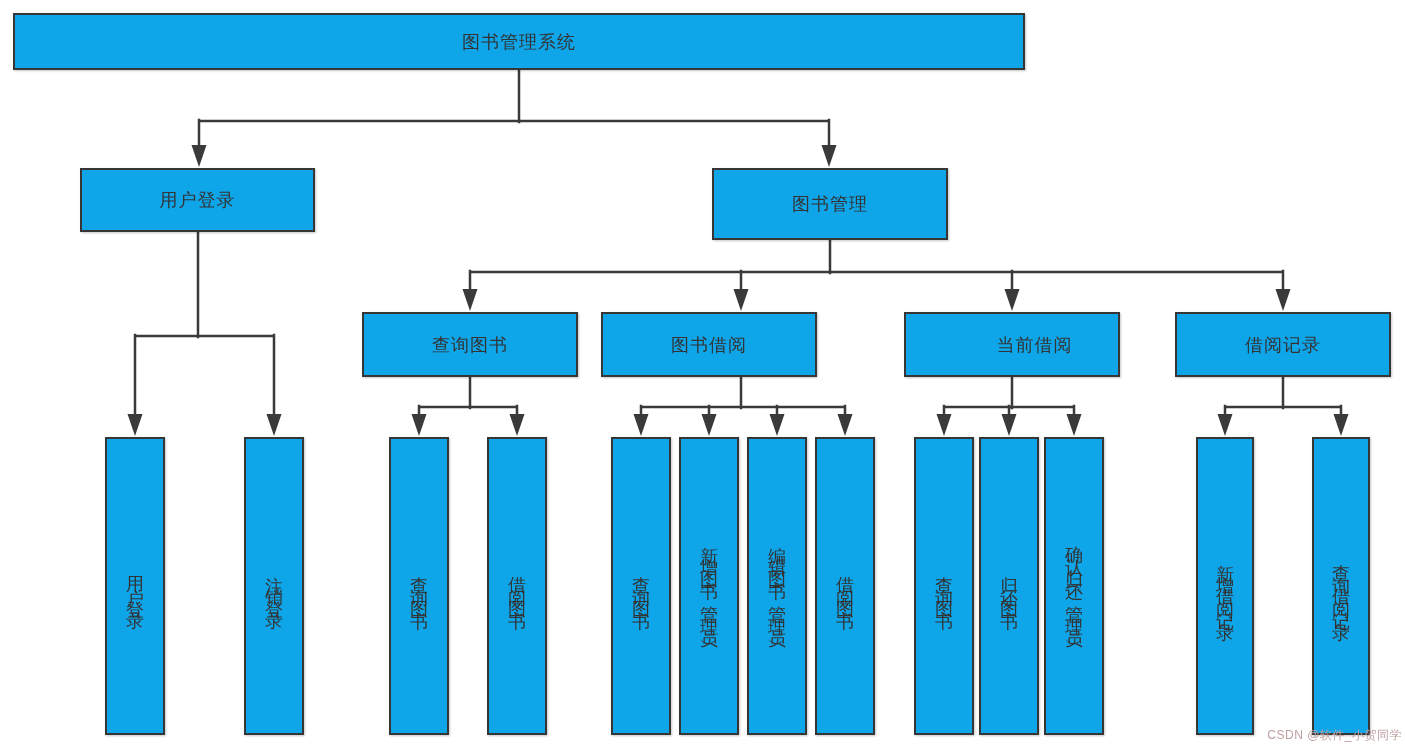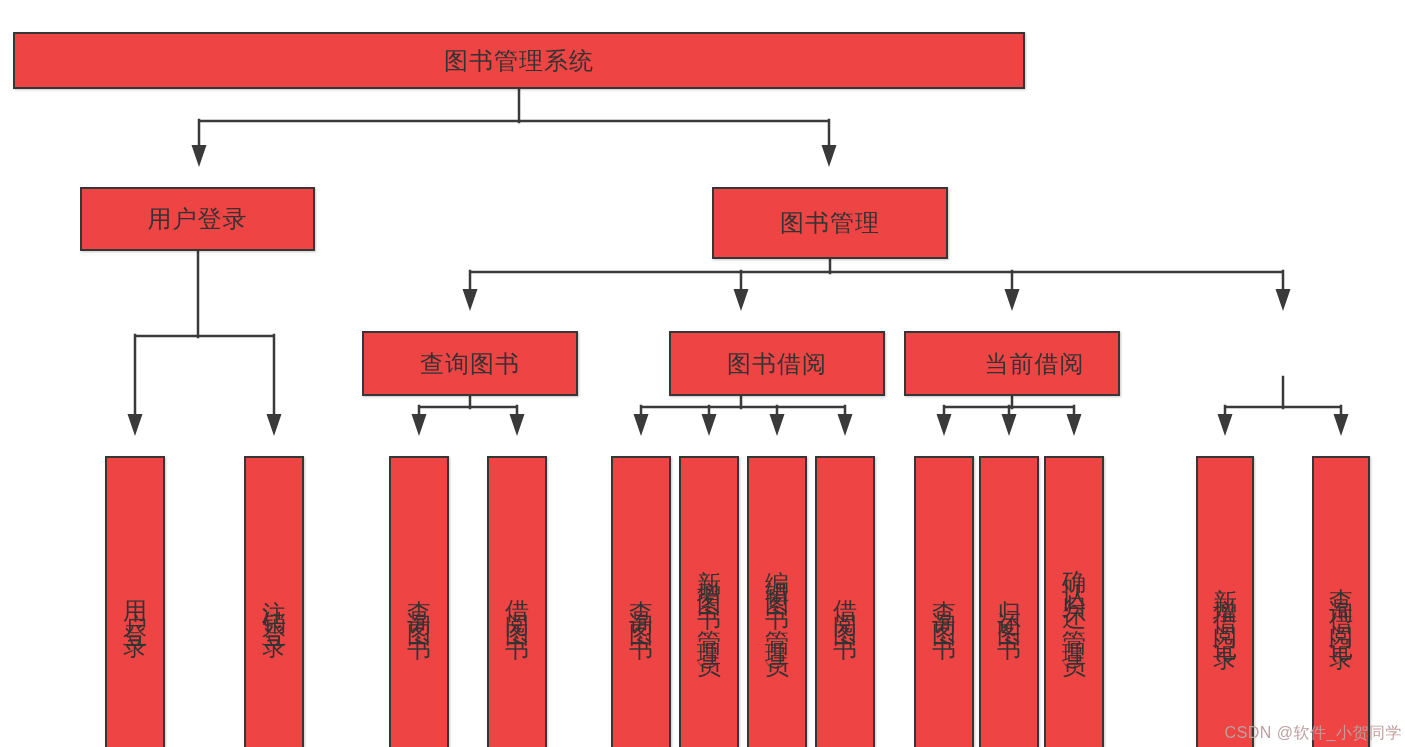--- a/index.html
+++ b/index.html
@@ -17,43 +17,42 @@
   }
   .connectors {
     position: absolute;
     left: 0; top: 0;
     width: 1405px; height: 747px;
     pointer-events: none;
   }
   .box {
     position: absolute;
     box-sizing: border-box;
-    background: #ef4444;
+    background: #0ea5e9;
     border: 2px solid #363636;
     box-shadow: 1px 1px 2px rgba(0,0,0,0.22);
     display: flex;
     align-items: center;
     justify-content: center;
     color: #333333;
-    font-size: 24px;
+    font-size: 18px;
     letter-spacing: 1px;
     z-index: 2;
-    margin-top: 19px;
   }
   .vbox span {
     writing-mode: vertical-lr;
     text-orientation: mixed;
     letter-spacing: 12px;
     line-height: 1;
   }
   .watermark {
     position: absolute;
     right: 3px;
     bottom: 3px;
-    font-size: 16px;
+    font-size: 12px;
     color: #bf9f9f;
     letter-spacing: 0.5px;
     z-index: 3;
     white-space: nowrap;
   }
 </style>
 </head>
 <body>
 
 <div class="canvas">
@@ -85,25 +84,28 @@
   <div class="box" style="left:80px; top:168px; width:235px; height:64px;">
     <span>用户登录</span>
   </div>
   <div class="box" style="left:712px; top:168px; width:236px; height:72px;">
     <span>图书管理</span>
   </div>
 
   <div class="box" style="left:362px; top:312px; width:216px; height:65px;">
     <span>查询图书</span>
   </div>
-  <div class="box" style="left:669px; top:312px; width:216px; height:65px;">
+  <div class="box" style="left:601px; top:312px; width:216px; height:65px;">
     <span>图书借阅</span>
   </div>
   <div class="box" style="left:904px; top:312px; width:216px; height:65px;padding-left:45px;">
     <span>当前借阅</span>
+  </div>
+  <div class="box" style="left:1175px; top:312px; width:216px; height:65px;">
+    <span>借阅记录</span>
   </div>
 
   <div class="box vbox" style="left:105px; top:437px; width:60px; height:298px;">
     <span>用户登录</span>
   </div>
   <div class="box vbox" style="left:244px; top:437px; width:60px; height:298px;">
     <span>注销登录</span>
   </div>
 
   <div class="box vbox" style="left:389px; top:437px; width:60px; height:298px;">

